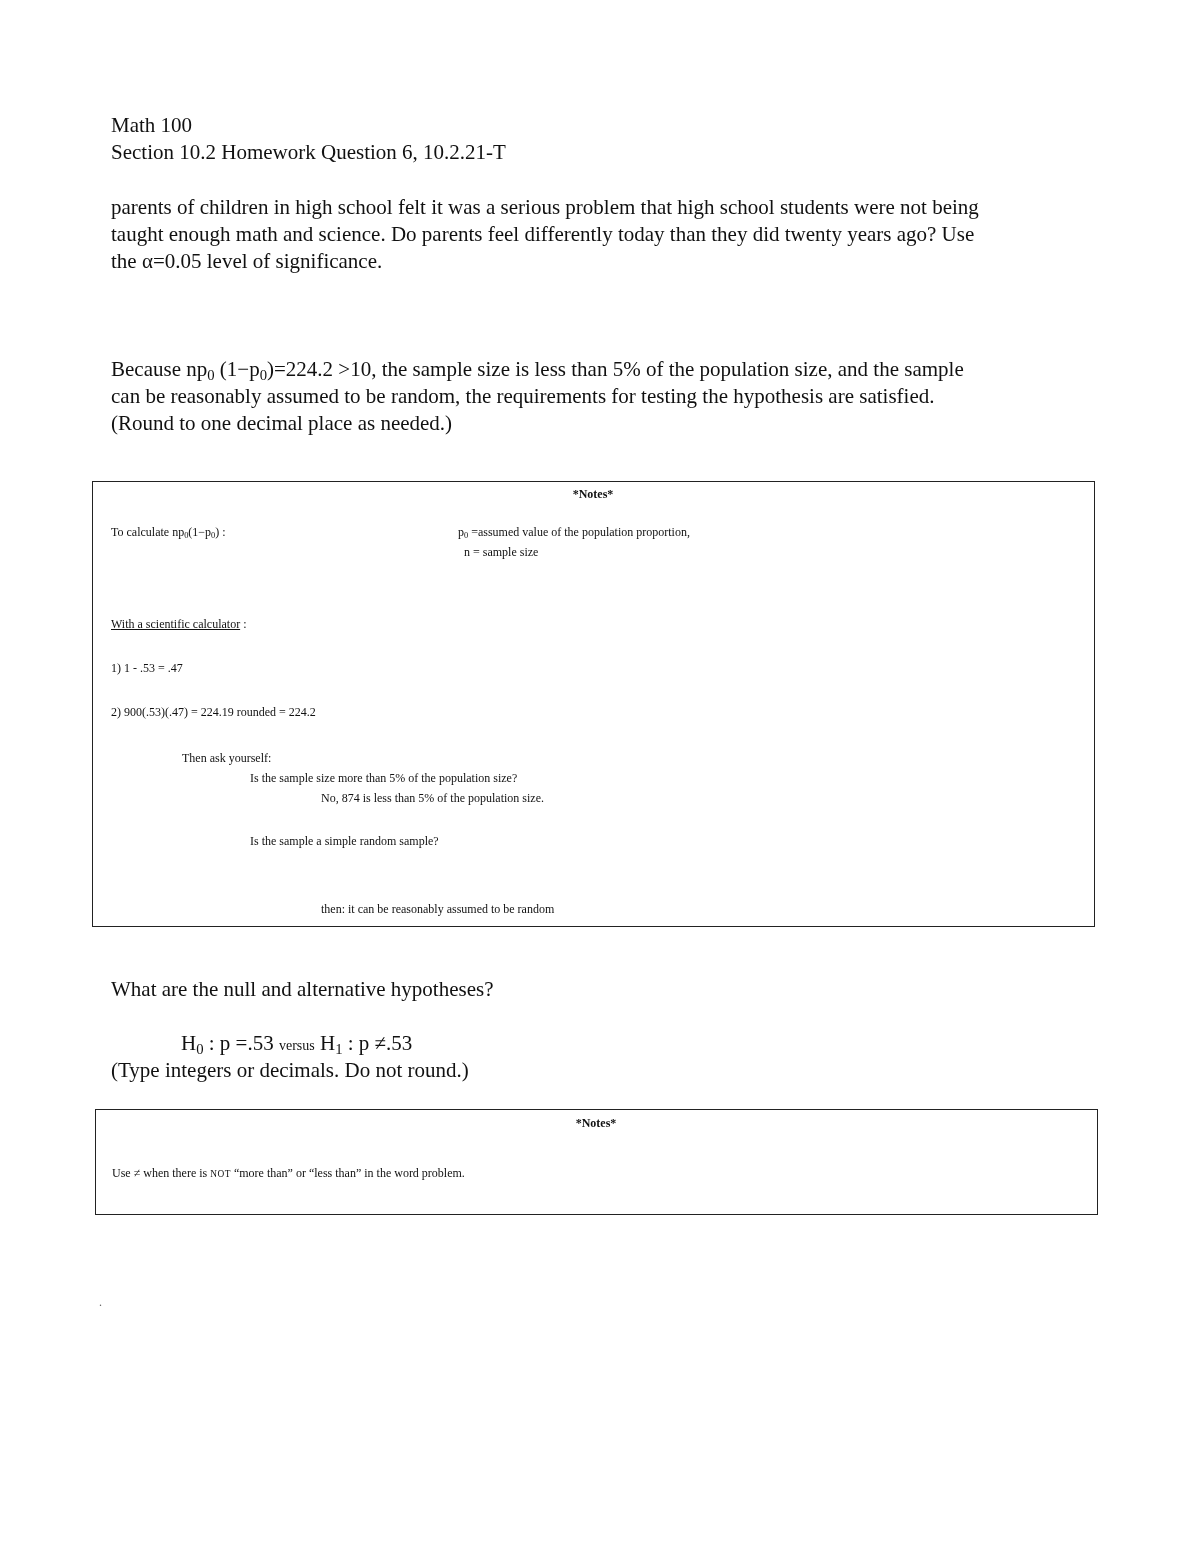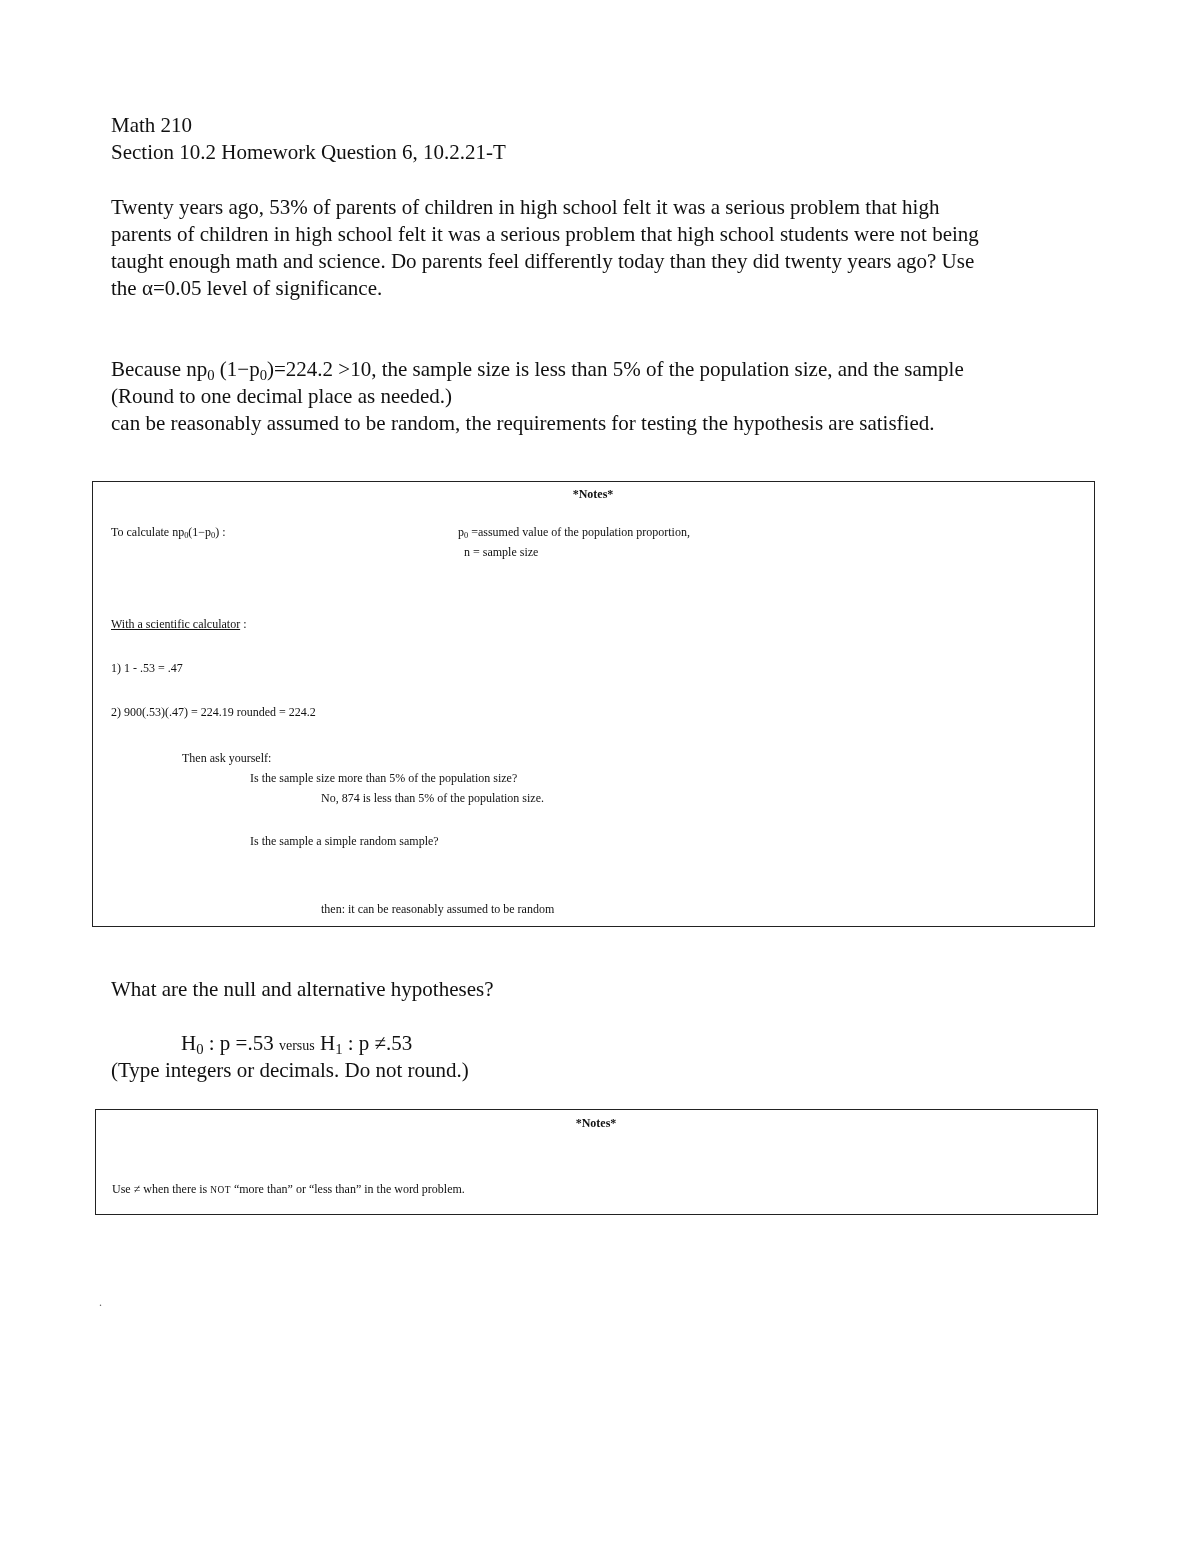--- a/index.html
+++ b/index.html
@@ -11,34 +11,33 @@
   .box { position:absolute; border:1.5px solid #222; box-sizing:border-box; }
   .note { font-size:12px; line-height:20px; white-space:nowrap; position:absolute; }
   b { font-weight:normal; }
   sub { font-size:0.7em; vertical-align:-0.25em; line-height:0; }
   .sc { font-size:0.78em; letter-spacing:0.5px; }
   u { text-decoration:underline; }
 </style>
 </head>
 <body>
 
-<div class="abs line" style="left:111px; top:112px;">Math 210</div>
+<div class="abs line" style="left:111px; top:112px;">Math 100</div>
 <div class="abs line" style="left:111px; top:139px;">Section 10.2 Homework Question 6, 10.2.21-T</div>
 
 <div class="para" style="top:194px;">
-  <div>Twenty years ago, 53% of parents of children in high school felt it was a serious problem that high</div>
   <div>parents of children in high school felt it was a serious problem that high school students were not being</div>
   <div>taught enough math and science. Do parents feel differently today than they did twenty years ago? Use</div>
   <div>the α=0.05 level of significance.</div>
 </div>
 
 <div class="para" style="top:356px;">
   <div><span>Because np</span><sub>0</sub><span> (1−p</span><sub>0</sub><span>)=</span><b>224.2</b><span> &gt;10, the sample size is </span><b>less than</b><span> 5% of the population size, and the sample</span></div>
+  <div><b>can be reasonably assumed to be random</b><span>, the requirements for testing the hypothesis </span><b>are</b><span> satisfied.</span></div>
   <div>(Round to one decimal place as needed.)</div>
-  <div><b>can be reasonably assumed to be random</b><span>, the requirements for testing the hypothesis </span><b>are</b><span> satisfied.</span></div>
 </div>
 
 <div class="box" style="left:92px; top:481px; width:1003px; height:446px;">
   <div class="note" style="left:0; width:1000px; top:2px; text-align:center; font-weight:bold;">*Notes*</div>
   <div class="note" style="left:18px; top:40px;"><span>To calculate </span><b><span>np</span><sub>0</sub><span>(1−p</span><sub>0</sub><span>)</span></b><span> :</span></div>
   <div class="note" style="left:365px; top:40px;"><span>p</span><sub>0</sub><span> =assumed value of the population proportion,</span></div>
   <div class="note" style="left:371px; top:60px;">n = sample size</div>
   <div class="note" style="left:18px; top:132px;"><u>With a scientific calculator</u><span> :</span></div>
   <div class="note" style="left:18px; top:176px;"><b>1)</b><span> 1 - .53 = .47</span></div>
   <div class="note" style="left:18px; top:220px;"><b>2)</b><span> 900(.53)(.47) = 224.19 rounded = </span><b>224.2</b></div>
@@ -48,16 +47,16 @@
   <div class="note" style="left:157px; top:349px;">Is the sample a simple random sample?</div>
   <div class="note" style="left:228px; top:389px;margin-top:28px;"><span>then: it </span><b>can be reasonably assumed to be random</b></div>
 </div>
 
 <div class="abs line" style="left:111px; top:976px;">What are the null and alternative hypotheses?</div>
 <div class="abs line" style="left:181px; top:1030px;"><span>H</span><sub>0</sub><span> : p =.53 </span><span style="font-size:14px;">versus</span><span> H</span><sub>1</sub><span> : p ≠.53</span></div>
 <div class="abs line" style="left:111px; top:1057px;">(Type integers or decimals. Do not round.)</div>
 
 <div class="box" style="left:95px; top:1109px; width:1003px; height:106px;">
   <div class="note" style="left:0; width:1000px; top:3px; text-align:center; font-weight:bold;">*Notes*</div>
-  <div class="note" style="left:16px; top:53px;margin-top:16px;"><span>Use ≠ when there is </span><span class="sc">NOT</span><span> “more than” or “less than” in the word problem.</span></div>
+  <div class="note" style="left:16px; top:53px;"><span>Use ≠ when there is </span><span class="sc">NOT</span><span> “more than” or “less than” in the word problem.</span></div>
 </div>
 
 <div class="abs" style="left:99px; top:1295px; font-size:12px; color:#666;">.</div>
 
 </body></html>

